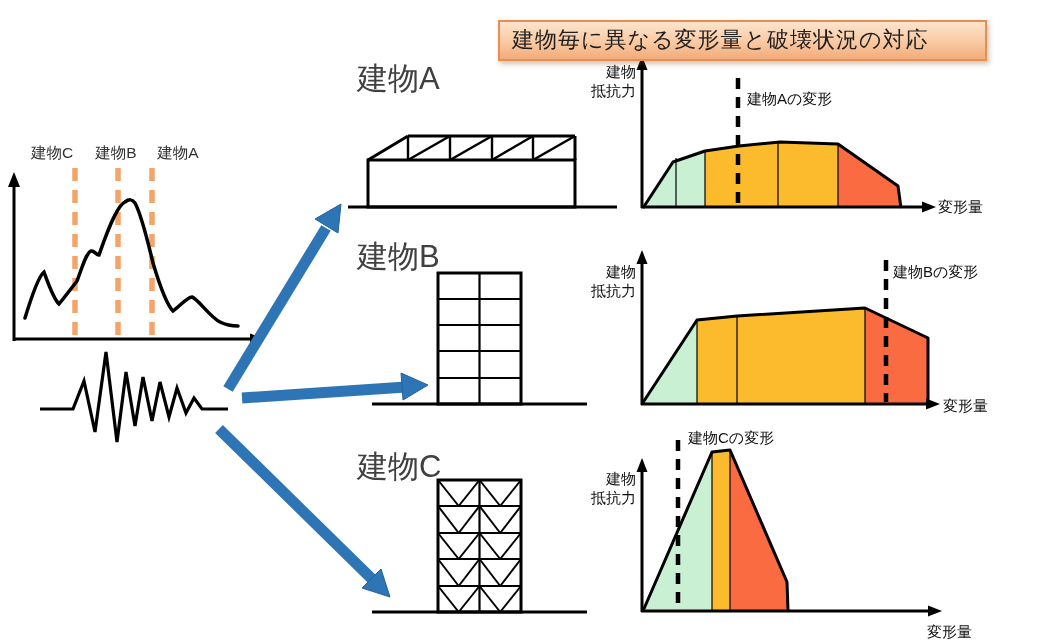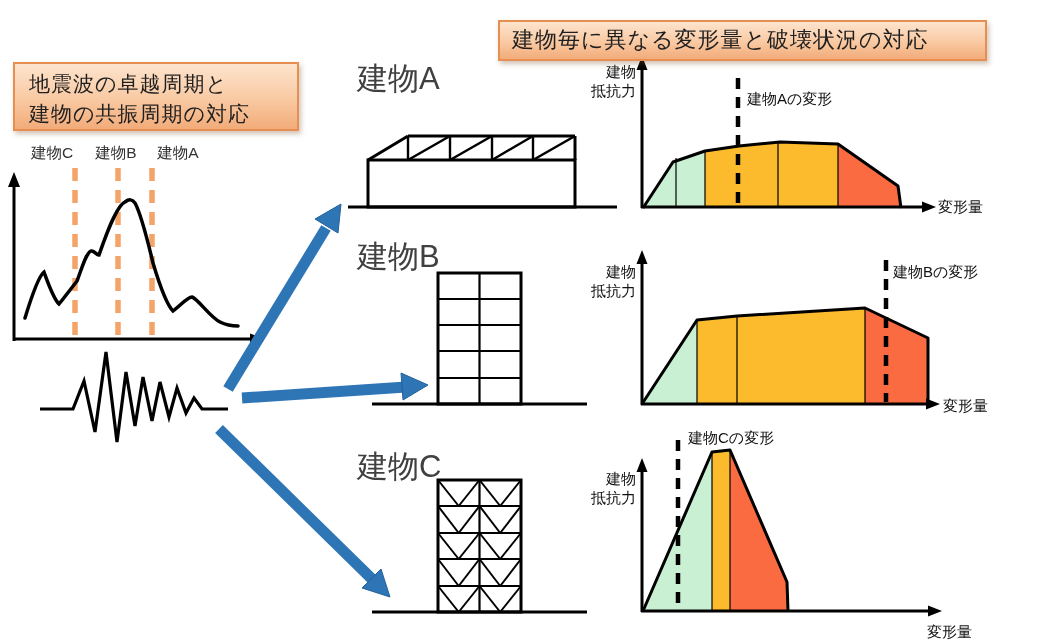--- a/index.html
+++ b/index.html
@@ -206,22 +206,18 @@
       <polygon points="642,458 636.5,472 647.5,472" fill="#000"></polygon>
       <polygon points="942,611 928,605.5 928,616.5" fill="#000"></polygon>
       <line x1="678" y1="440" x2="678" y2="608" stroke="#000" stroke-width="4.5" stroke-dasharray="11 8"></line>
       <text class="lbl-axis" x="636" y="484" text-anchor="end">建物</text>
       <text class="lbl-axis" x="636" y="503" text-anchor="end">抵抗力</text>
       <text class="lbl-axis" x="927" y="637">変形量</text>
       <text class="lbl-dash" x="688" y="443">建物Cの変形</text>
     </g>
   </svg>
 
-  <div class="callout callout-left">
-    <div>地震波の卓越周期と</div>
-    <div>建物の共振周期の対応</div>
-  </div>
 
   <div class="callout callout-right">
     <span>建物毎に異なる変形量と破壊状況の対応</span>
   </div>
 
 </div>
 
 </body></html>

